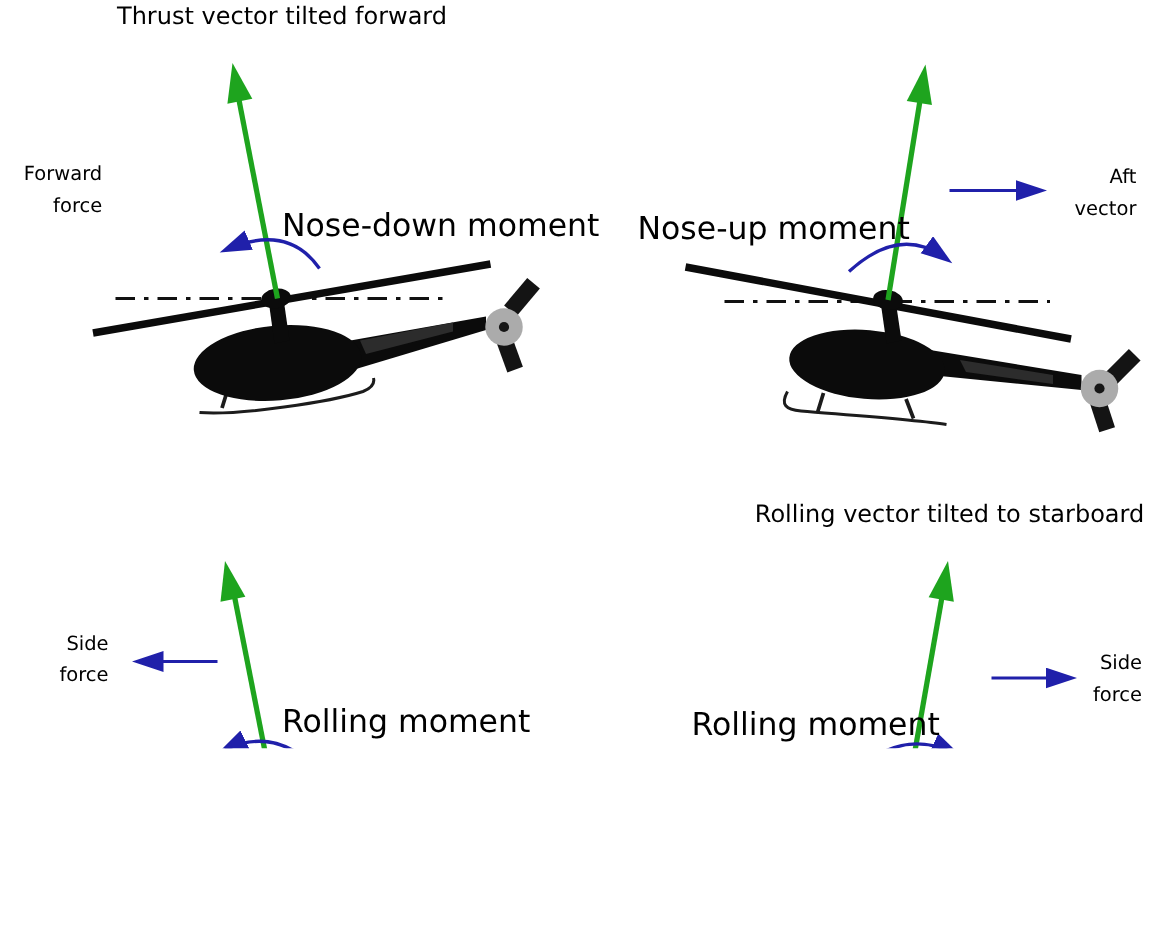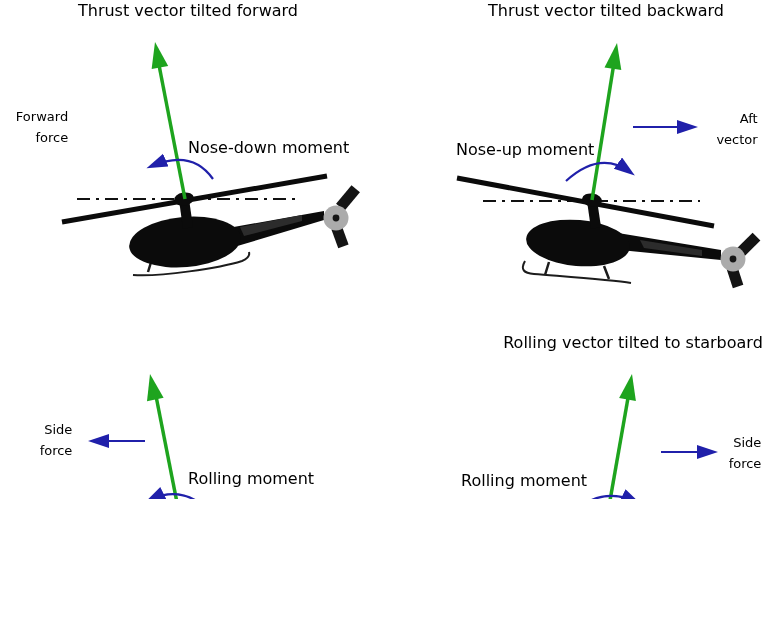--- a/index.html
+++ b/index.html
@@ -3,21 +3,21 @@
 <meta charset="utf-8">
 <style>
   html,body{margin:0;padding:0;background:#fff;}
   .stage{
     position:relative;width:768px;height:499px;background:#ffffff;
     overflow:hidden;font-family:"DejaVu Sans","Liberation Sans",sans-serif;color:#000;
   }
   .stage svg{position:absolute;left:0;top:0;}
   .title{position:absolute;transform:translateX(-50%);white-space:nowrap;font-size:16px;line-height:1;}
   .force-lbl{position:absolute;transform:translateX(-50%);white-space:pre-line;text-align:right;font-size:13px;line-height:21px;}
-  .moment-lbl{position:absolute;white-space:nowrap;font-size:16px;line-height:1;}
+  .moment-lbl{position:absolute;white-space:nowrap;font-size:21px;line-height:1;}
 </style>
 </head>
 <body>
 
 <div class="stage">
 
   <svg width="768" height="618" viewBox="0 0 768 618">
     <defs>
       <marker id="ba" markerUnits="userSpaceOnUse" markerWidth="24" markerHeight="16" refX="15" refY="7" orient="auto">
         <path d="M0,0 L21,7 L0,14 Z" fill="#2020aa"></path>
@@ -114,29 +114,28 @@
       <g>
         <line x1="605" y1="529" x2="628" y2="398" stroke="#1ea41e" stroke-width="3.5"></line>
         <polygon points="632,374 635.9,401.1 619.1,398.1" fill="#1ea41e"></polygon>
       </g>
       <path d="M573,512 Q603,486 636,502" stroke="#2020aa" stroke-width="2.2" fill="none" marker-end="url(#ba)"></path>
       <line x1="661" y1="452" x2="712" y2="452" stroke="#2020aa" stroke-width="2" marker-end="url(#ba)"></line>
     </g>
   </svg>
 
   <div class="title" style="left:188px;top:3px">Thrust vector tilted forward</div>
-  <div class="title" style="left:606px;top:3px">Thrust vector tilted backward</div>
   <div class="title" style="left:633px;top:335px">Rolling vector tilted to starboard</div>
 
   <div class="force-lbl" style="left:42px;top:106px">Forward
 force</div>
   <div class="force-lbl" style="left:737px;top:108px">Aft
 vector</div>
   <div class="force-lbl" style="left:56px;top:419px">Side
 force</div>
   <div class="force-lbl" style="left:745px;top:432px">Side
 force</div>
 
   <div class="moment-lbl" style="left:188px;top:140px">Nose-down moment</div>
-  <div class="moment-lbl" style="left:456px;top:142px">Nose-up moment</div>
+  <div class="moment-lbl" style="left:425px;top:142px">Nose-up moment</div>
   <div class="moment-lbl" style="left:188px;top:471px">Rolling moment</div>
   <div class="moment-lbl" style="left:461px;top:473px">Rolling moment</div>
 </div>
 
 </body></html>

